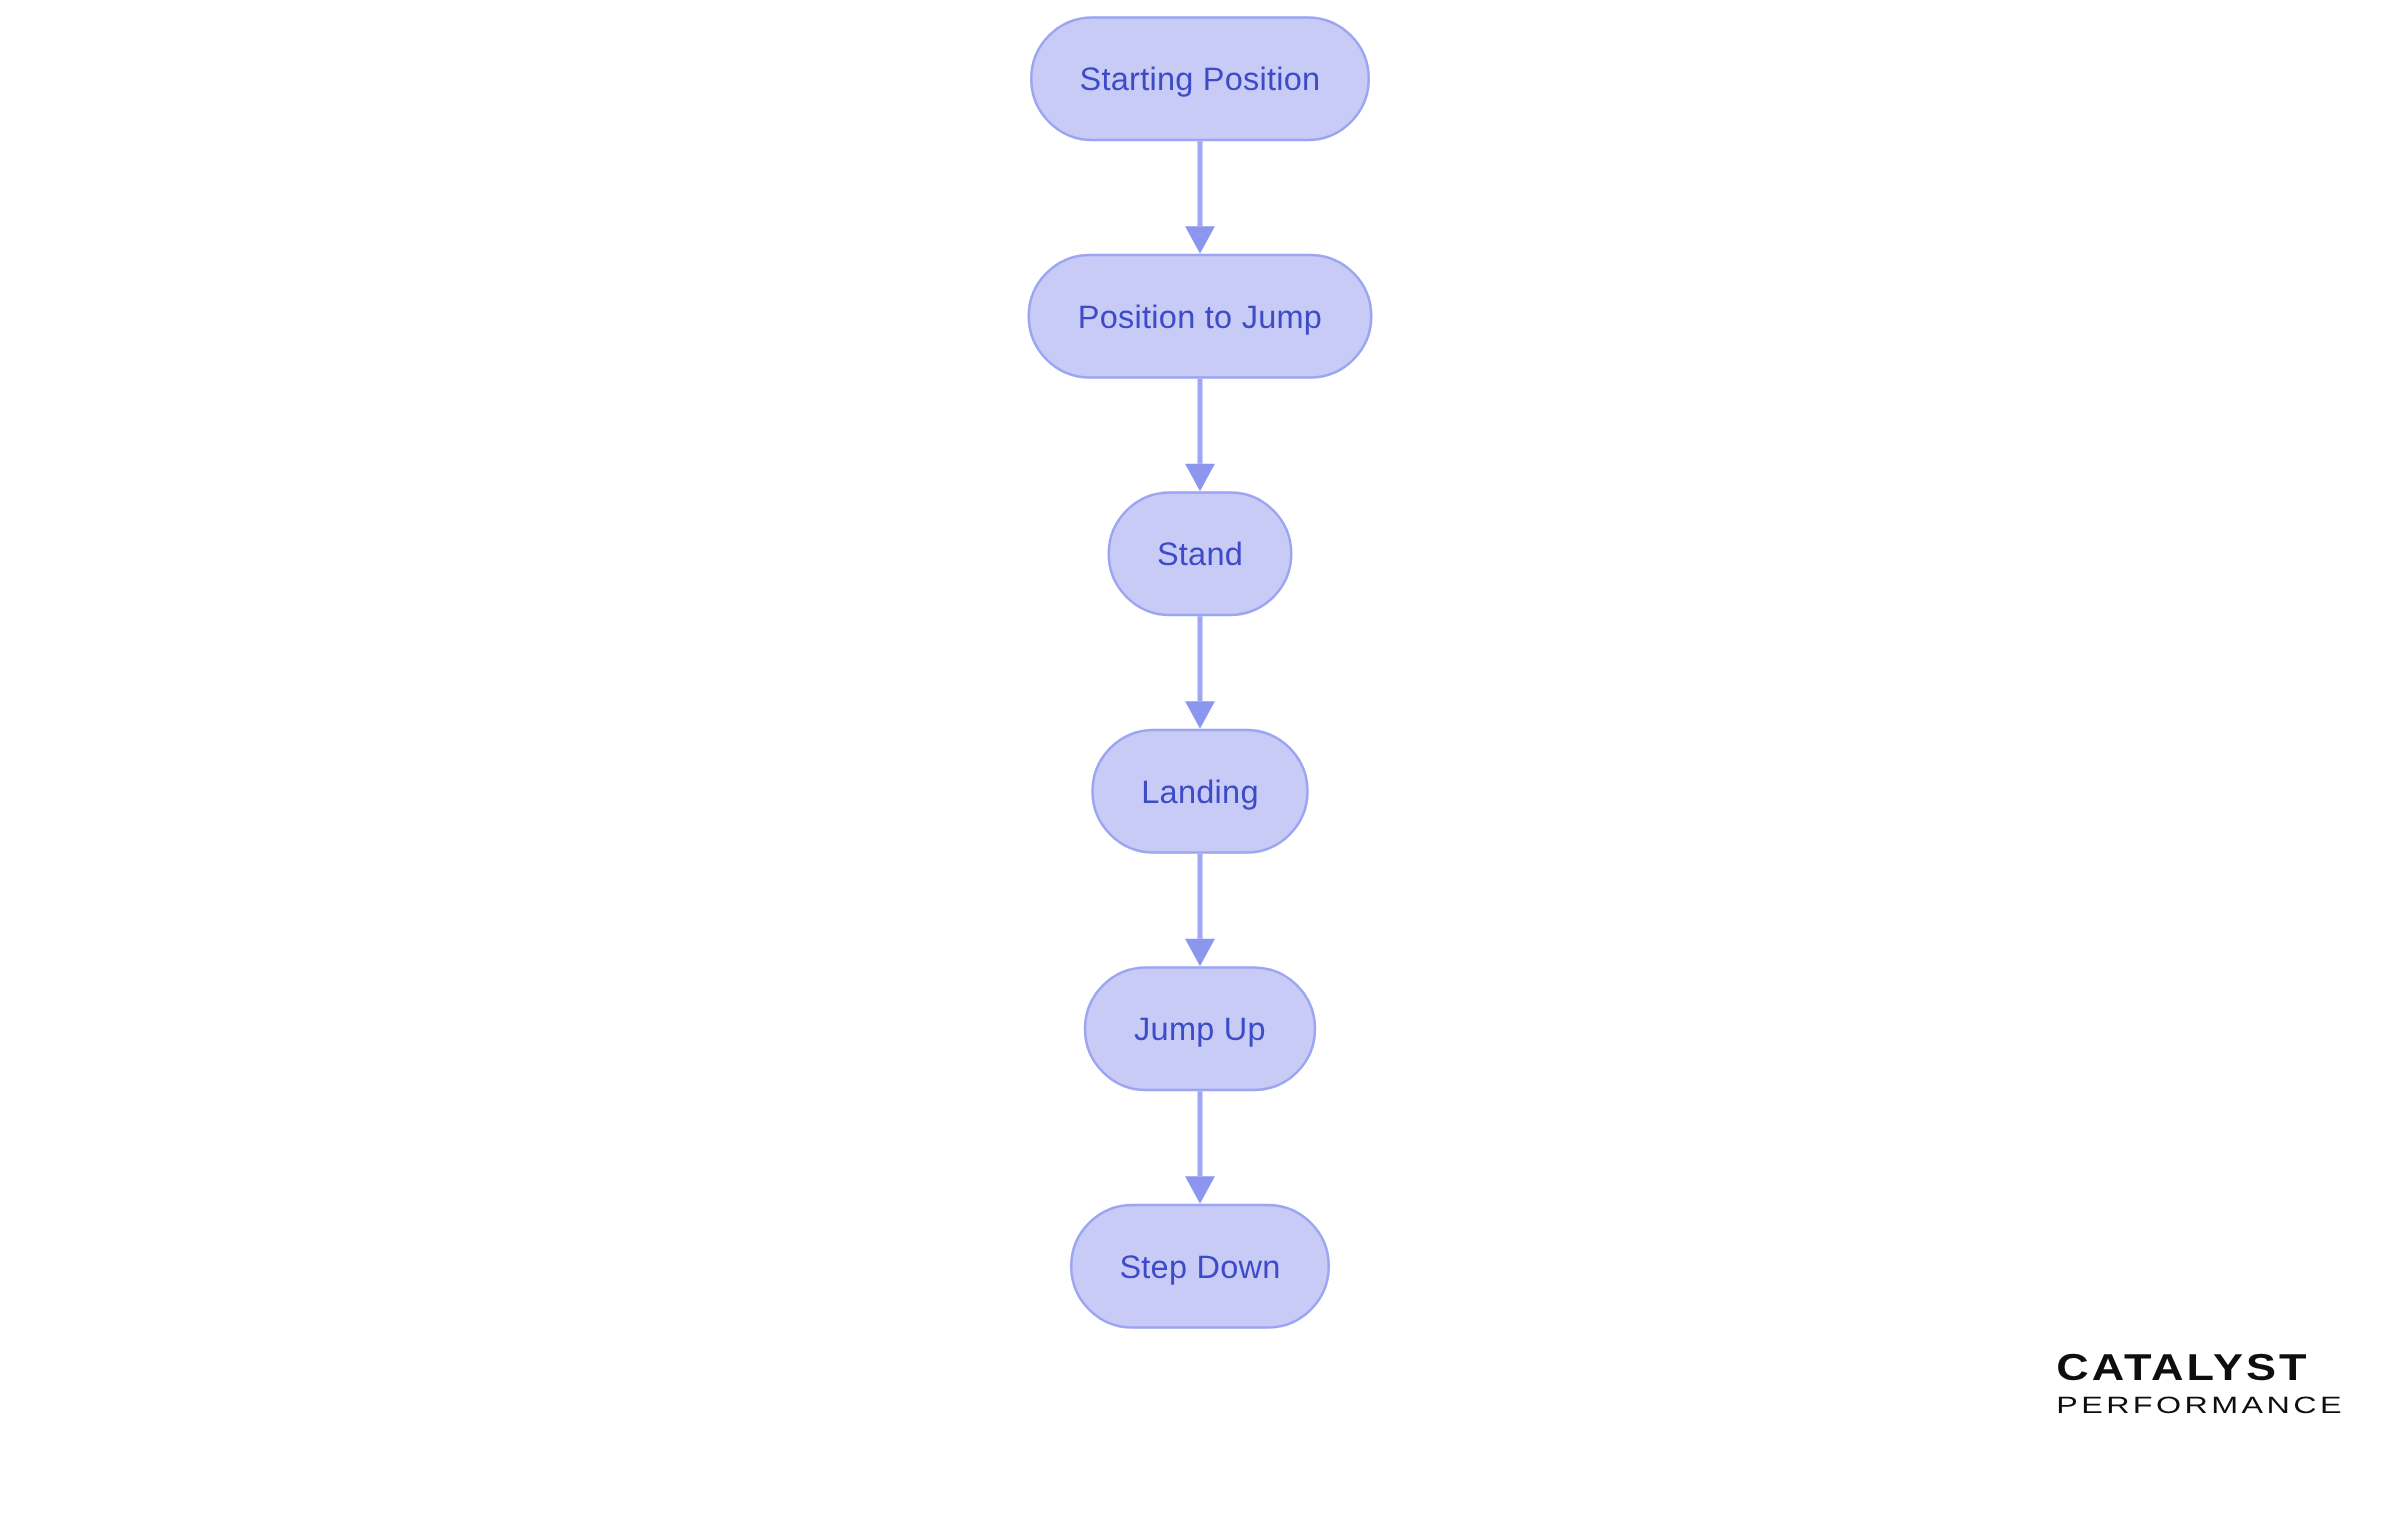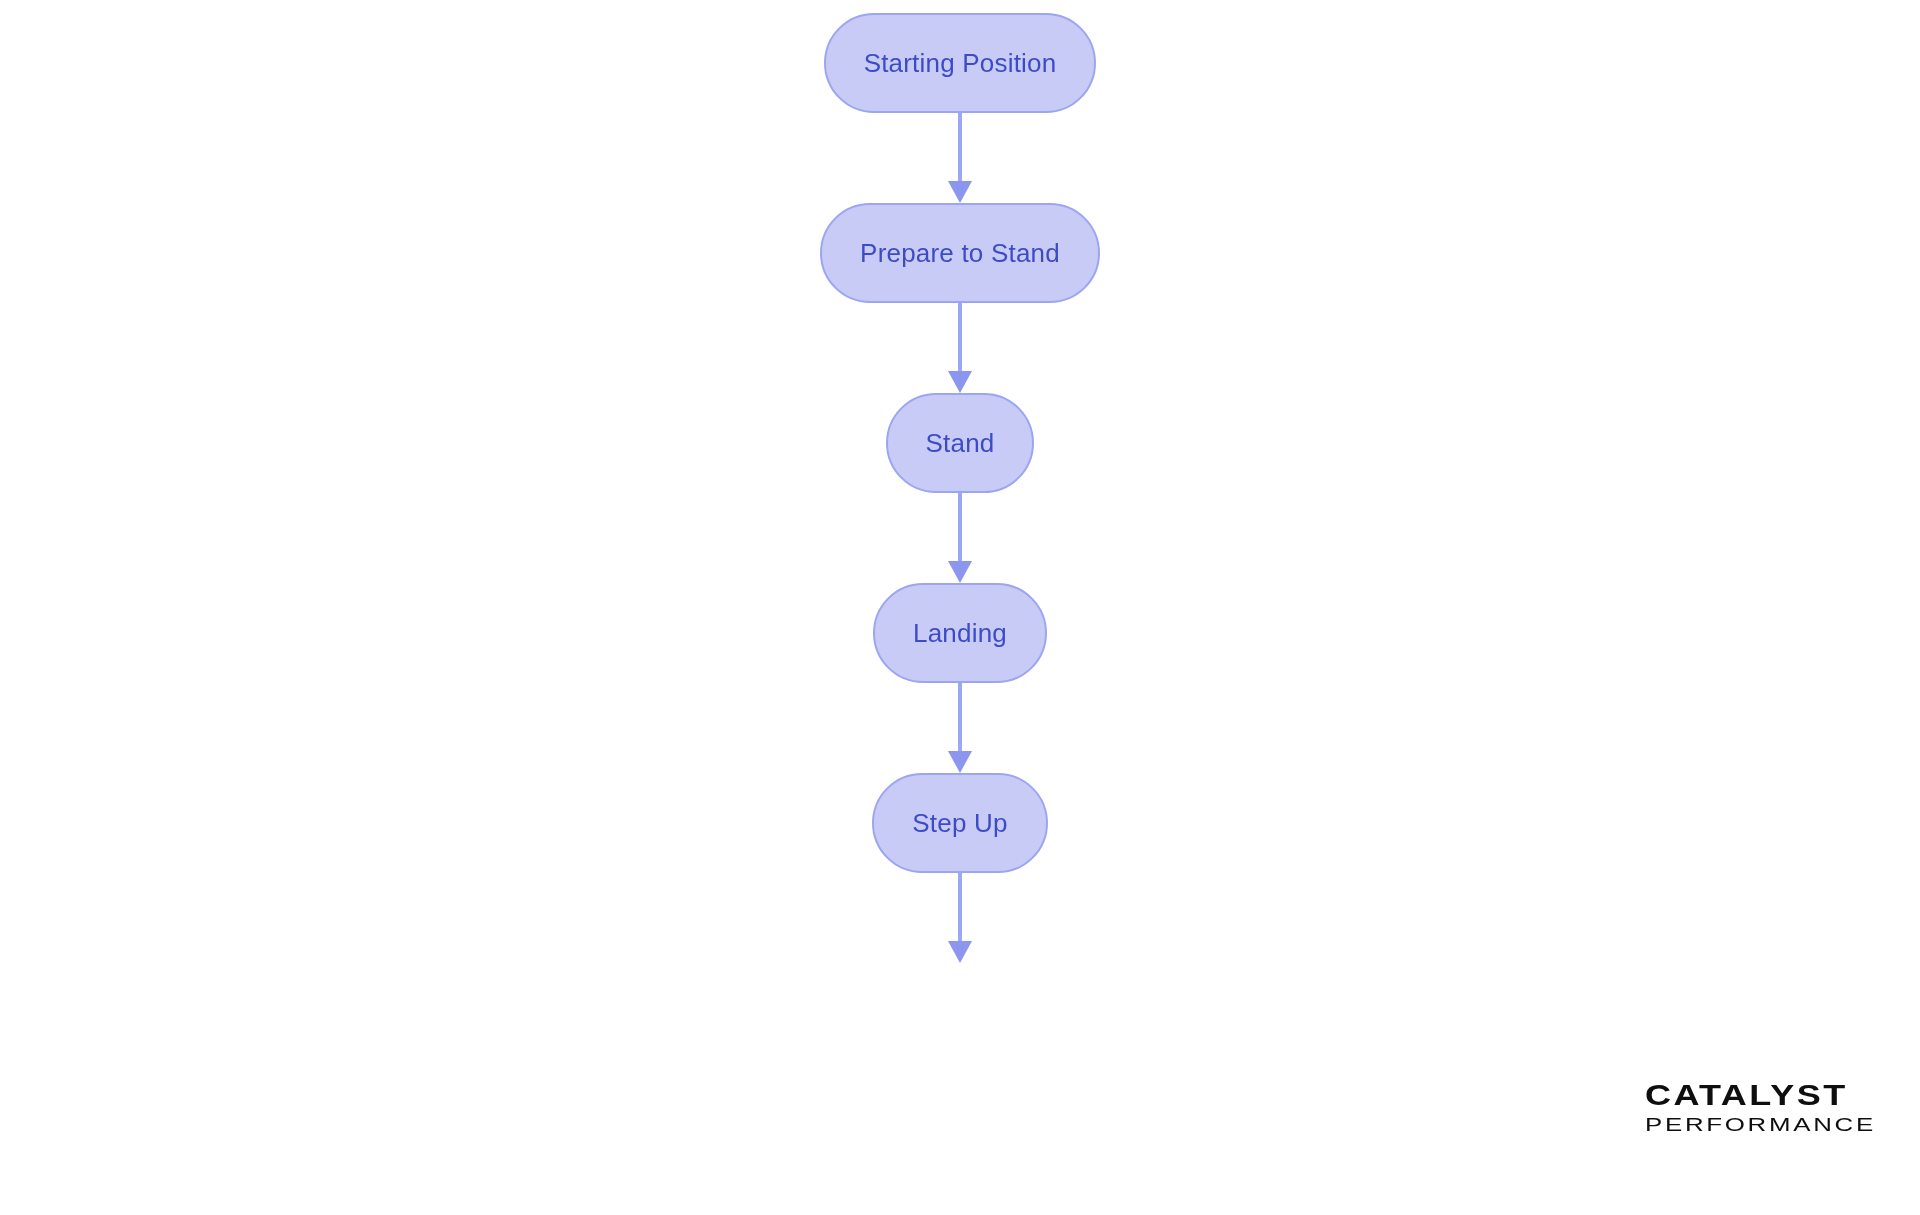--- a/index.html
+++ b/index.html
@@ -89,46 +89,49 @@
 
   <div class="flow" id="flow">
       <div class="node">
         <span class="node-label">Starting Position</span>
       </div>
       <div class="arrow">
         <div class="arrow-line"></div>
         <div class="arrow-head"></div>
       </div>
       <div class="node">
-        <span class="node-label">Prepare to Stand</span>
+        <span class="node-label">Position to Jump</span>
       </div>
       <div class="arrow">
         <div class="arrow-line"></div>
         <div class="arrow-head"></div>
       </div>
       <div class="node">
         <span class="node-label">Stand</span>
       </div>
       <div class="arrow">
         <div class="arrow-line"></div>
         <div class="arrow-head"></div>
       </div>
       <div class="node">
         <span class="node-label">Landing</span>
       </div>
       <div class="arrow">
         <div class="arrow-line"></div>
         <div class="arrow-head"></div>
       </div>
       <div class="node">
-        <span class="node-label">Step Up</span>
+        <span class="node-label">Jump Up</span>
       </div>
       <div class="arrow">
         <div class="arrow-line"></div>
         <div class="arrow-head"></div>
+      </div>
+      <div class="node">
+        <span class="node-label">Step Down</span>
       </div>
     </div>
 
   <div class="logo">
     <div class="logo-line1">CATALYST</div>
     <div class="logo-line2">PERFORMANCE</div>
   </div>
 
 </main>
 

